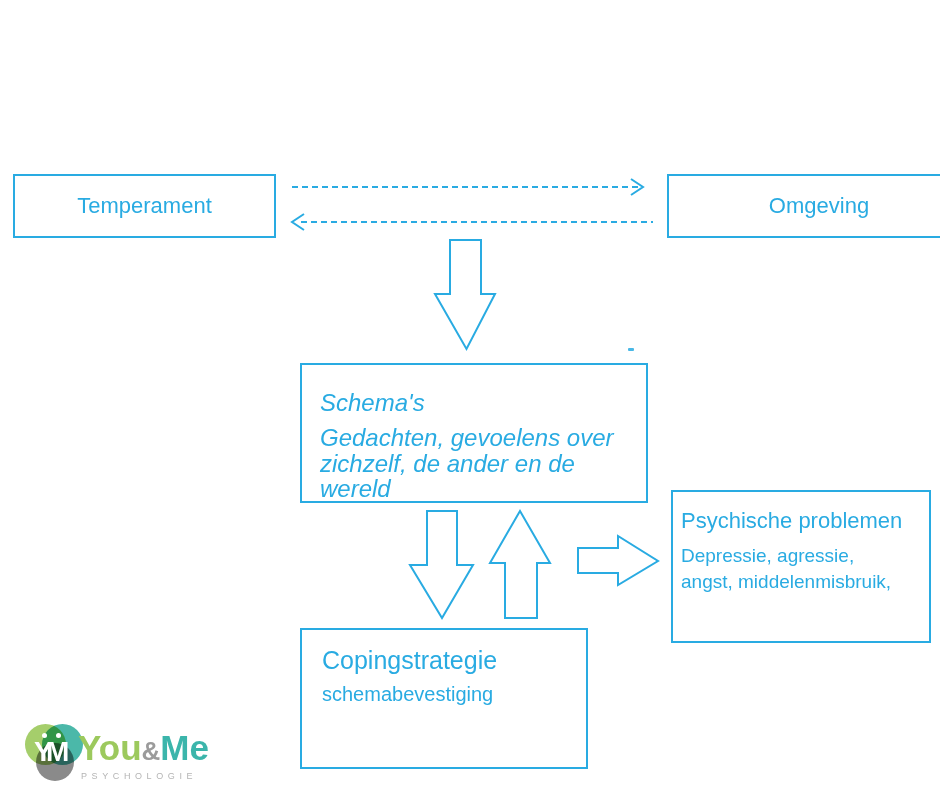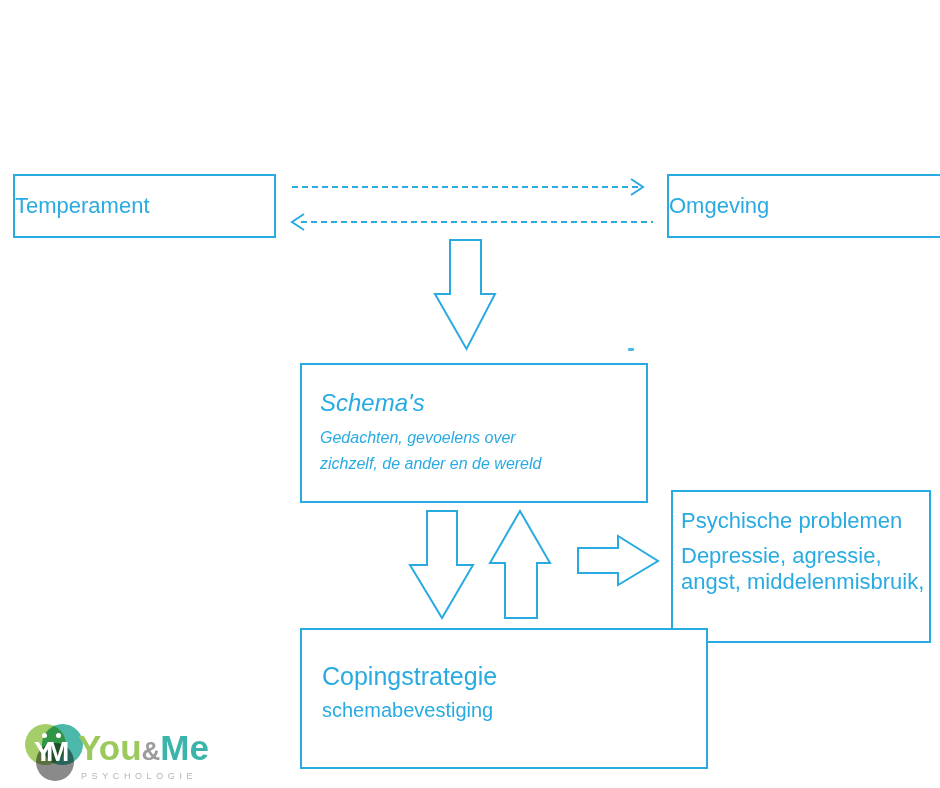--- a/index.html
+++ b/index.html
@@ -22,38 +22,38 @@
     position: relative; width: 940px; height: 788px;
     background: #ffffff; overflow: hidden;
   }
   .box {
     position: absolute;
     border: 2px solid var(--accent);
     background: #ffffff;
     color: var(--accent);
   }
   .box.centered {
-    display: flex; align-items: center; justify-content: flex-start;
+    display: flex; align-items: center; justify-content: center;
     font-size: 22px;
   }
   .box .box-title { font-weight: 400; }
   .box .box-body { font-weight: 400; }
 
   #box-temperament { left: 13px; top: 174px; width: 263px; height: 64px; }
   #box-omgeving    { left: 667px; top: 174px; width: 304px; height: 64px; }
 
   #box-schemas { left: 300px; top: 363px; width: 348px; height: 140px; padding: 23px 8px 0 18px; font-style: italic; }
   #box-schemas .box-title { font-size: 24px; line-height: 30px; margin-bottom: 7px; }
-  #box-schemas .box-body  { font-size: 16px; line-height: 25.5px; }
+  #box-schemas .box-body  { font-size: 24px; line-height: 25.5px; }
 
   #box-psychische { left: 671px; top: 490px; width: 260px; height: 153px; padding: 14px 4px 0 8px; }
   #box-psychische .box-title { font-size: 22px; line-height: 29px; margin-bottom: 8px; white-space: nowrap; }
-  #box-psychische .box-body  { font-size: 22px; line-height: 25.5px; }
+  #box-psychische .box-body  { font-size: 19px; line-height: 25.5px; }
 
-  #box-coping { left: 300px; top: 628px; width: 408px; height: 141px; padding: 31px 8px 0 20px; }
+  #box-coping { left: 300px; top: 628px; width: 288px; height: 141px; padding: 15px 8px 0 20px; }
   #box-coping .box-title { font-size: 25px; line-height: 31px; margin-bottom: 6px; }
   #box-coping .box-body  { font-size: 20px; line-height: 25.5px; }
 
   svg.arrow { position: absolute; overflow: visible; }
   svg.arrow .stroke { stroke: var(--accent); fill: none; stroke-width: 2; }
   svg.arrow .block  { stroke: var(--accent); fill: #ffffff; stroke-width: 2; stroke-linejoin: miter; }
 
   #stray-mark {
     position: absolute; left: 628px; top: 348px; width: 6px; height: 3px;
     background: var(--accent); border-radius: 1px; opacity: .85;

